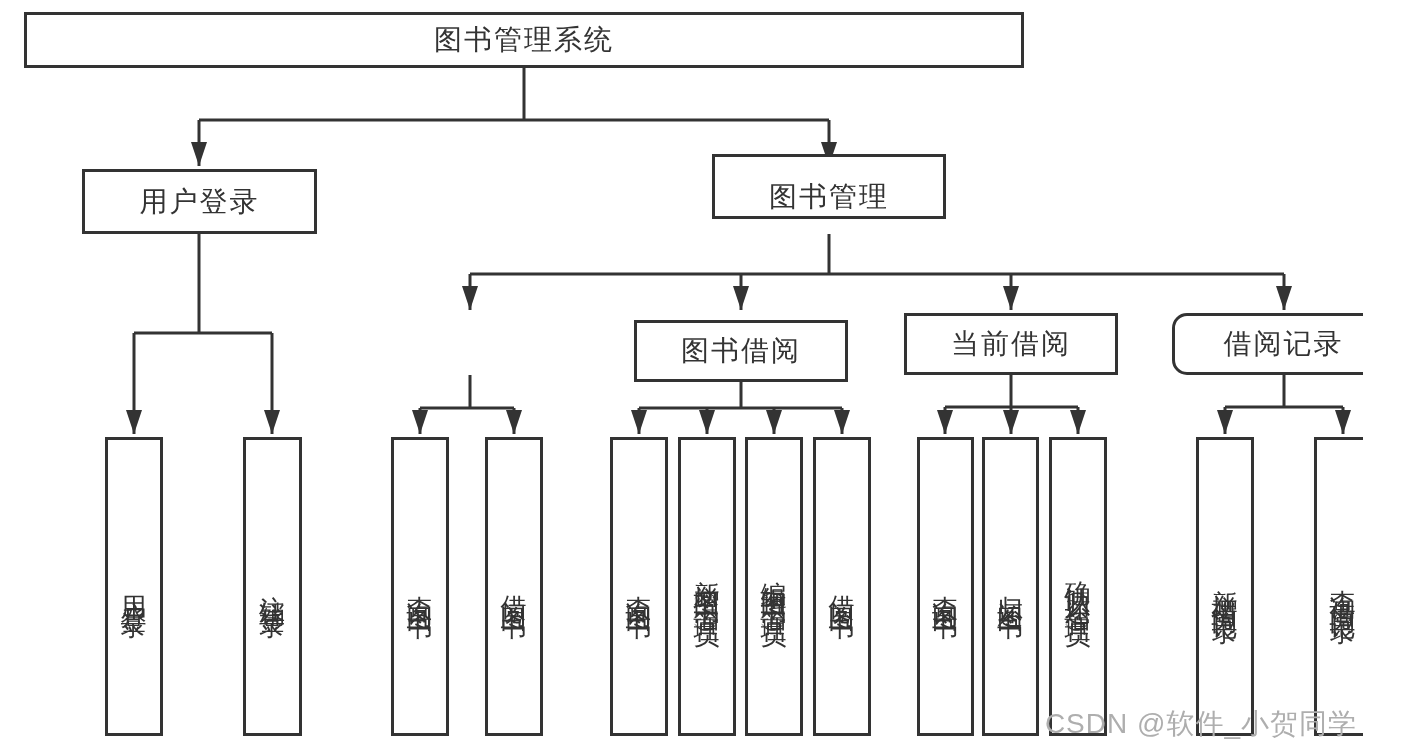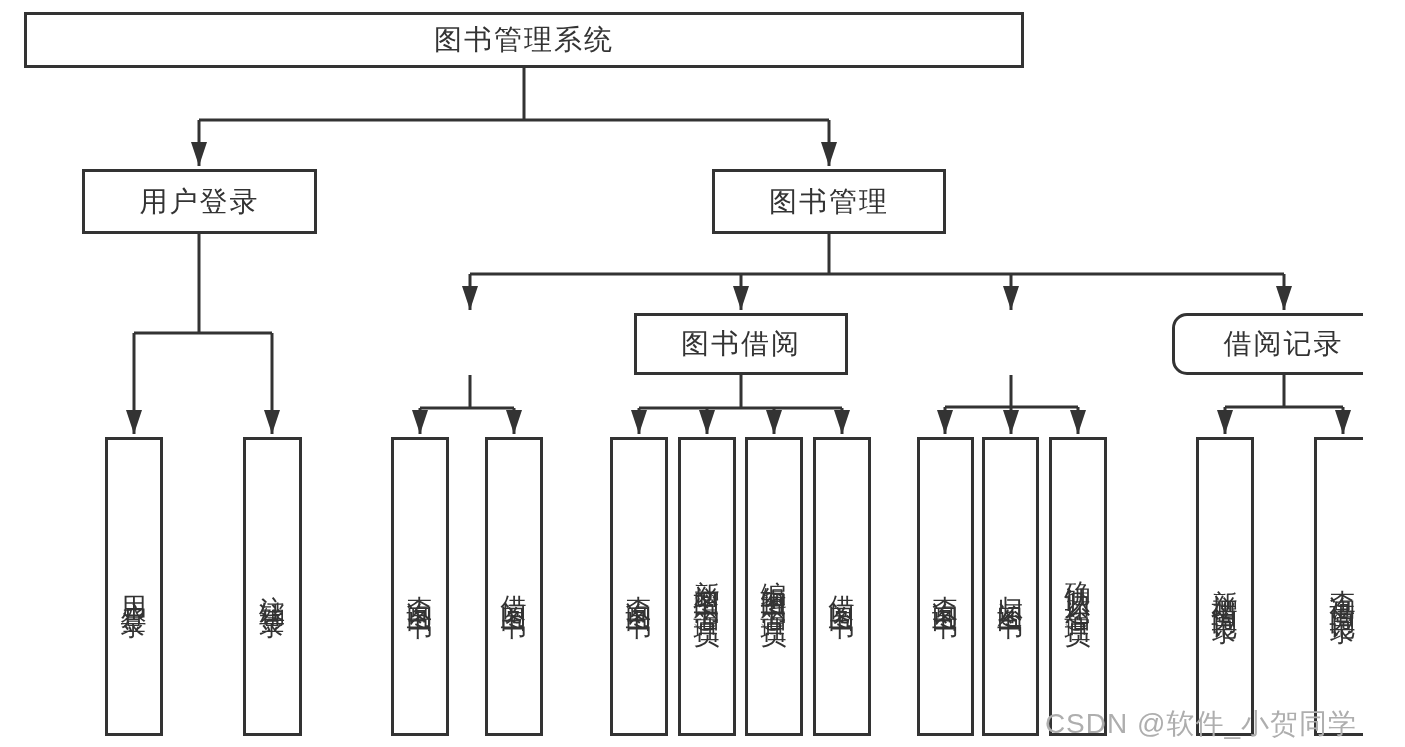--- a/index.html
+++ b/index.html
@@ -97,26 +97,29 @@
     </g>
   </svg>
 
   <div class="box" style="left:24px; top:12px; width:1000px; height:56px;">
     <span class="label-h">图书管理系统</span>
   </div>
 
   <div class="box" style="left:82px; top:169px; width:235px; height:65px;">
     <span class="label-h">用户登录</span>
   </div>
-  <div class="box" style="left:712px; top:169px; width:234px; height:65px;">
+  <div class="box" style="left:712px; top:154px; width:234px; height:65px;align-items:flex-end;">
     <span class="label-h">图书管理</span>
   </div>
 
-  <div class="box" style="left:634px; top:313px; width:214px; height:62px;">
+  <div class="box" style="left:634px; top:320px; width:214px; height:62px;">
     <span class="label-h">图书借阅</span>
+  </div>
+  <div class="box" style="left:904px; top:313px; width:214px; height:62px;">
+    <span class="label-h">当前借阅</span>
   </div>
   <div class="box" style="left:1172px; top:313px; width:223px; height:62px;border-radius:15px;">
     <span class="label-h">借阅记录</span>
   </div>
 
   <div class="box" style="left:105px; top:437px; width:58px; height:299px;">
     <span class="label-v">用户登录</span>
   </div>
   <div class="box" style="left:243px; top:437px; width:59px; height:299px;">
     <span class="label-v">注销登录</span>

